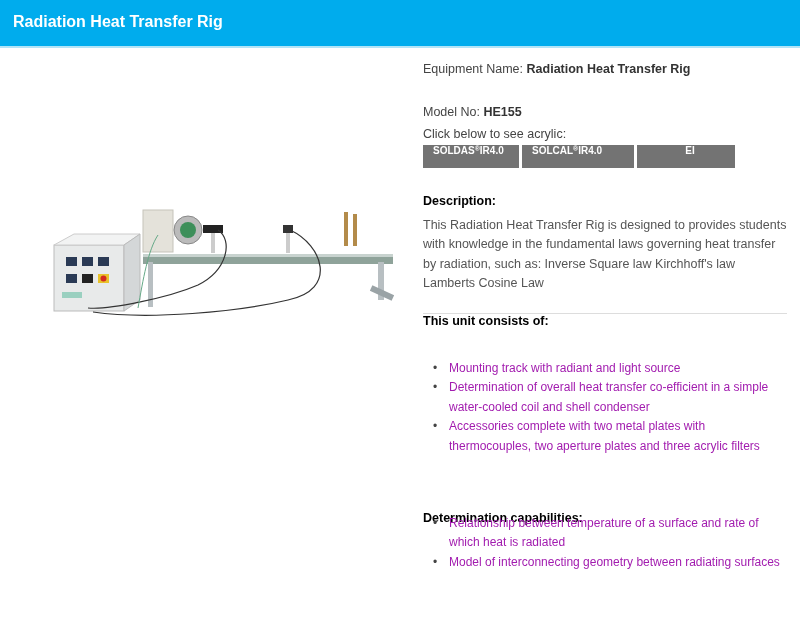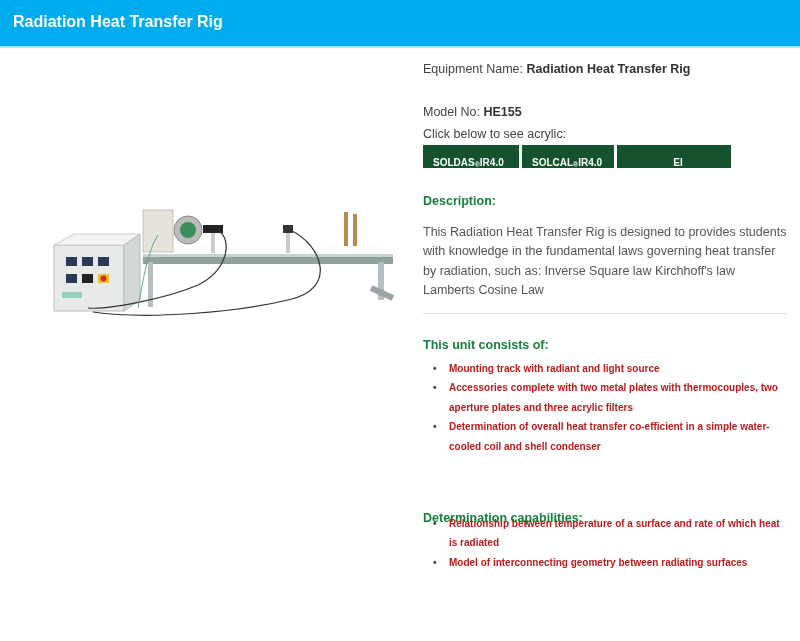--- a/index.html
+++ b/index.html
@@ -5,27 +5,27 @@
   * { box-sizing: border-box; margin: 0; padding: 0; }
   body { width: 800px; height: 641px; background: #ffffff; font-family: "Liberation Sans", sans-serif; color: #444; overflow: hidden; position: relative; }
   .header { position: absolute; left: 0; top: 0; width: 800px; height: 46px; background: #00aced; }
   .header h1 { position: absolute; left: 13px; top: 13px; font-size: 16px; font-weight: bold; color: #ffffff; }
   .header-border { position: absolute; left: 0; top: 46px; width: 800px; height: 2px; background: #b3e4f7; }
   .image-area { position: absolute; left: 48px; top: 200px; width: 350px; height: 130px; }
   .info { position: absolute; left: 423px; top: 0; width: 365px; font-size: 12.5px; line-height: 19px; }
   .line { position: absolute; left: 0; white-space: nowrap; color: #444; }
   .line b { color: #333; }
   .btns { position: absolute; left: 0; top: 145px; display: flex; gap: 3px; }
-  .btn { height: 23px; background: #14532d; color: #ffffff; font-size: 10px; font-weight: bold; display: flex; align-items: flex-end; justify-content: flex-start; padding-left: 10px; cursor: pointer; border: none; font-family: "Liberation Sans", sans-serif; }
+  .btn { height: 23px; background: #737373; color: #ffffff; font-size: 10px; font-weight: bold; display: flex; align-items: flex-start; justify-content: flex-start; padding-left: 10px; cursor: pointer; border: none; font-family: "Liberation Sans", sans-serif; }
   .btn sup { font-size: 7px; }
   .btn.center { justify-content: center; padding-left: 0; }
-  .section-title { position: absolute; left: 0; font-weight: bold; color: #15803d; font-size: 12.5px; }
+  .section-title { position: absolute; left: 0; font-weight: bold; color: #000000; font-size: 12.5px; }
   .para { position: absolute; left: 0; width: 365px; color: #555; font-size: 12.5px; line-height: 19.4px; }
   .divider { position: absolute; left: 0; top: 313px; width: 364px; height: 1px; background: #dddddd; }
-  ul { position: absolute; left: 0; width: 365px; list-style: none; font-size: 10px; line-height: 19.4px; color: #b91c1c; font-weight: bold; }
+  ul { position: absolute; left: 0; width: 365px; list-style: none; font-size: 12px; line-height: 19.4px; color: #a21caf; }
   ul li { position: relative; padding-left: 26px; }
   ul li::before { content: "•"; position: absolute; left: 10px; top: 0; color: #444; }
 </style>
 </head>
 <body>
 
 <div class="header">
   <h1>Radiation Heat Transfer Rig</h1>
 </div>
 <div class="header-border"></div>
@@ -82,39 +82,39 @@
     <b>HE155</b>
   </div>
   <div class="line" style="top:125px;">Click below to see acrylic:</div>
 
   <div class="btns">
     <button class="btn" style="width:96px;">
       <span>SOLDAS</span>
         <sup>®</sup>
         <span> IR4.0</span>
     </button>
-    <button class="btn" style="width:92px;">
+    <button class="btn" style="width:112px;">
       <span>SOLCAL</span>
         <sup>®</sup>
         <span> IR4.0</span>
     </button>
-    <button class="btn center" style="width:114px;padding-left:8px;">
+    <button class="btn center" style="width:98px;padding-left:8px;">
       <span>EI</span>
     </button>
   </div>
 
   <div class="section-title" style="top:192px;">Description:</div>
-  <div class="para" style="top:223px;">This Radiation Heat Transfer Rig is designed to provides students with knowledge in the fundamental laws governing heat transfer by radiation, such as:    Inverse Square law Kirchhoff's law  Lamberts Cosine Law</div>
+  <div class="para" style="top:216px;">This Radiation Heat Transfer Rig is designed to provides students with knowledge in the fundamental laws governing heat transfer by radiation, such as:    Inverse Square law Kirchhoff's law  Lamberts Cosine Law</div>
   <div class="divider"></div>
 
-  <div class="section-title" style="top:336px;">This unit consists of:</div>
+  <div class="section-title" style="top:312px;">This unit consists of:</div>
   <ul style="top:359px;">
     <li>Mounting track with radiant and light source</li>
+    <li>Determination of overall heat transfer co-efficient in a simple water-cooled coil and shell condenser</li>
     <li>Accessories complete with two metal plates with thermocouples, two aperture plates and three acrylic filters</li>
-    <li>Determination of overall heat transfer co-efficient in a simple water-cooled coil and shell condenser</li>
   </ul>
 
   <div class="section-title" style="top:509px;">Determination capabilities:</div>
   <ul style="top:514px;">
     <li>Relationship between temperature of a surface and rate of which heat is radiated</li>
     <li>Model of interconnecting geometry between radiating surfaces</li>
   </ul>
 </div>
 
 </body></html>

